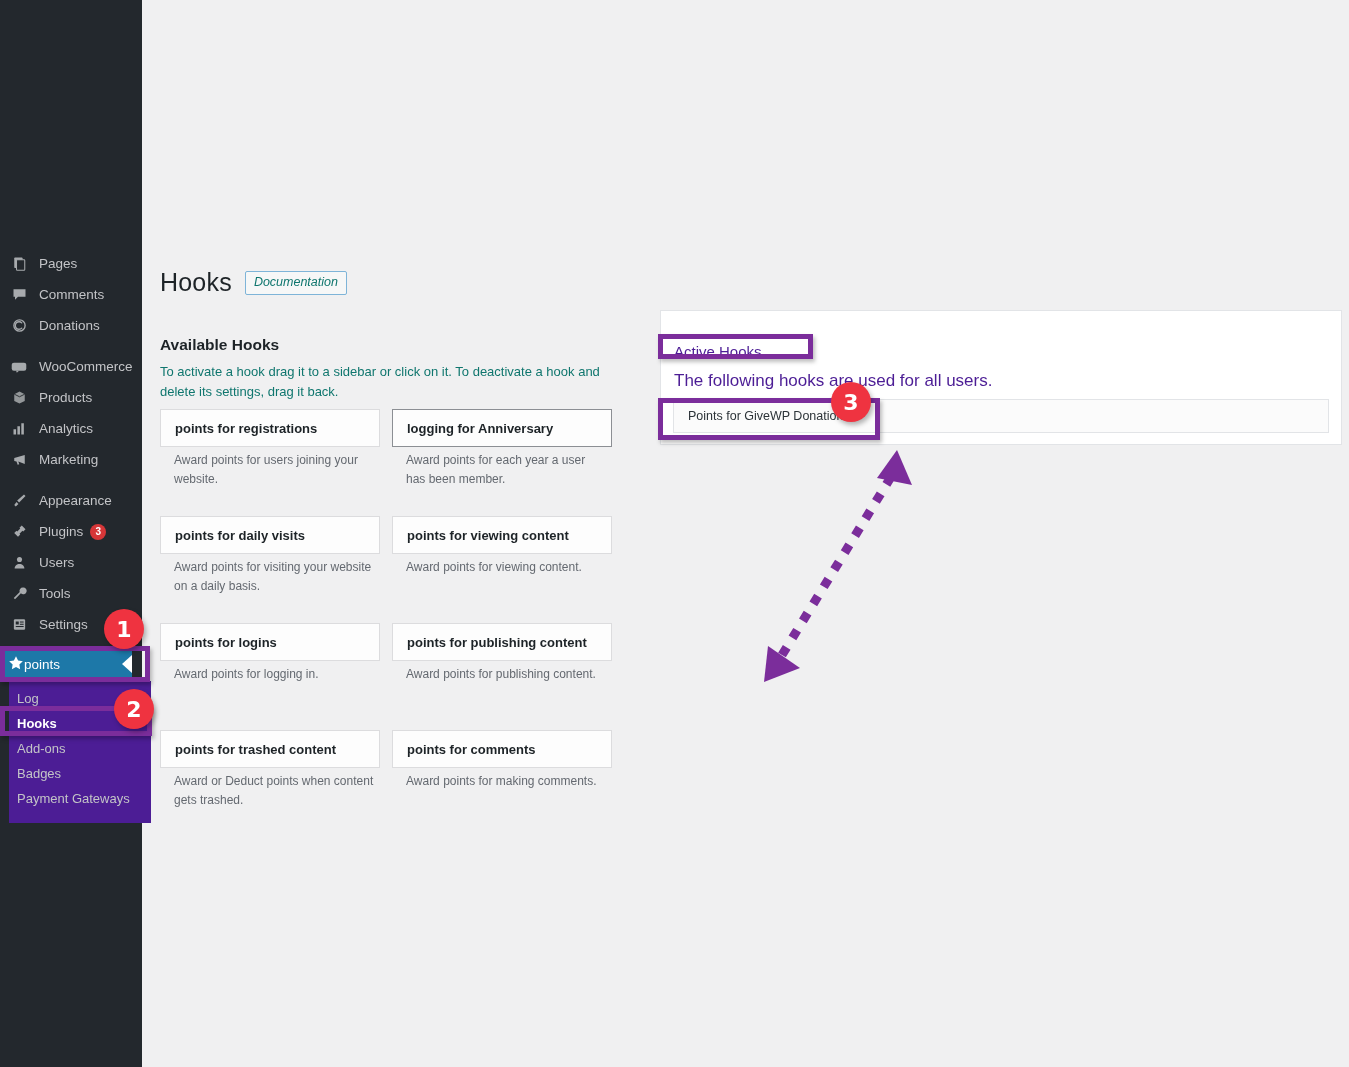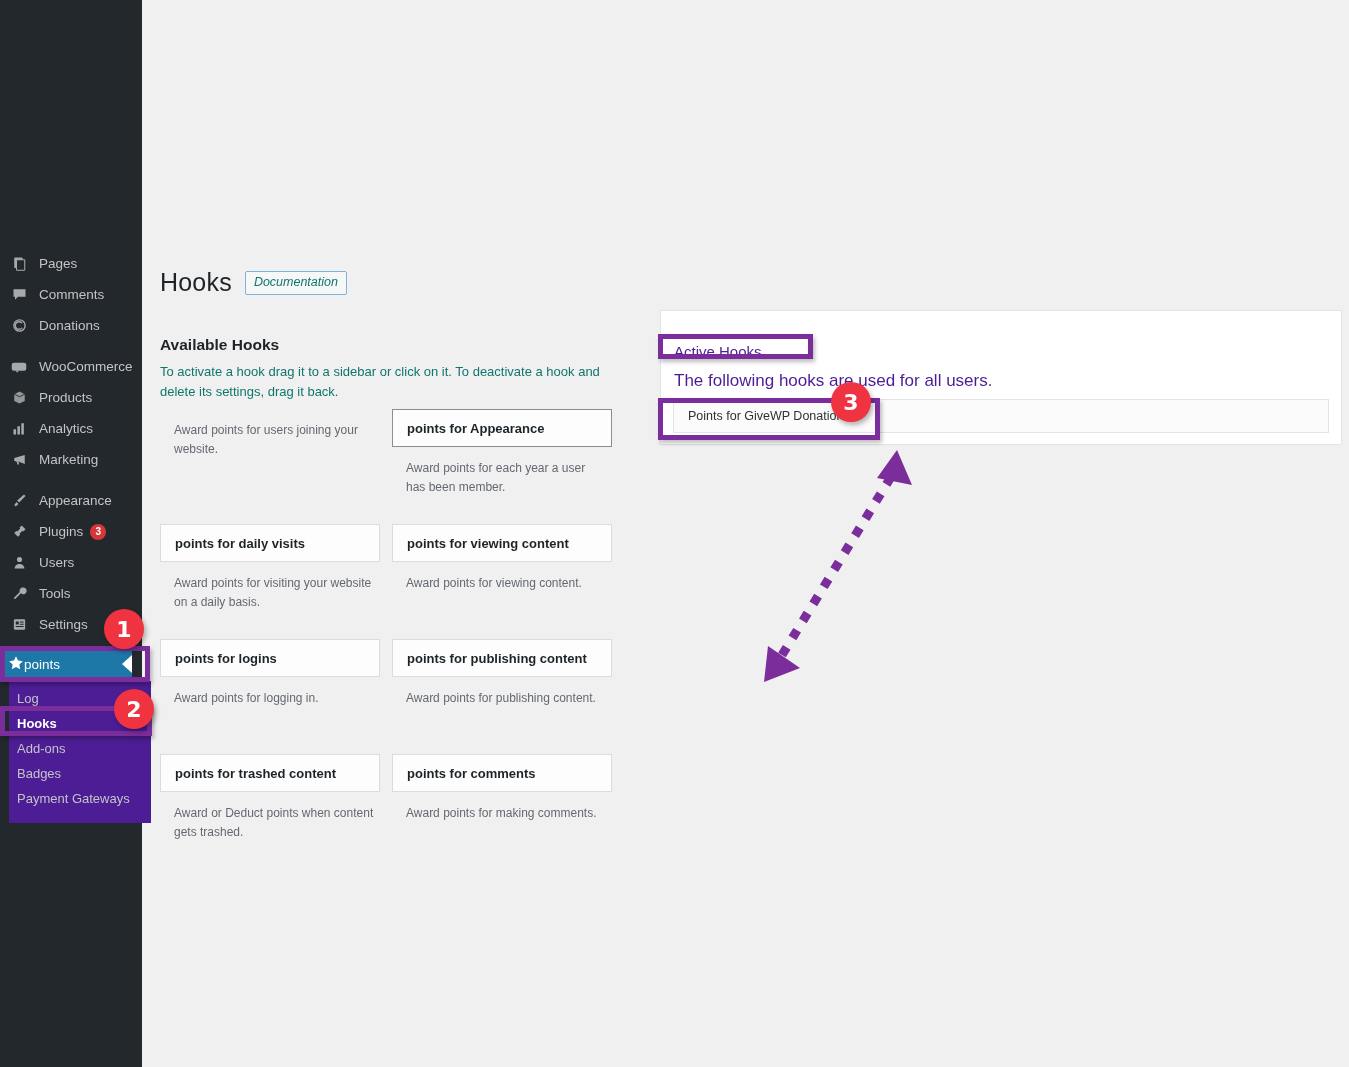--- a/index.html
+++ b/index.html
@@ -176,21 +176,21 @@
     display: flex;
     align-items: center;
     padding-left: 14px;
     box-sizing: border-box;
     font-size: 13px;
     font-weight: bold;
     color: #1d2327;
   }
   .hook-box.outlined { border-color: #8c8f94; }
   .hook-desc {
-    margin-top: 12px;
+    margin-top: 4px;
     padding: 0 6px 0 14px;
     font-size: 12px;
     color: #646970;
     line-height: 1.55;
     min-height: 50px;
   }
 
   
   #active-panel {
     position: absolute;
@@ -417,24 +417,25 @@
   <div id="page-head">
     <h1 id="page-title">Hooks</h1>
     <span id="doc-button">Documentation</span>
   </div>
 
   <div id="avail-title">Available Hooks</div>
   <div id="avail-desc">To activate a hook drag it to a sidebar or click on it. To deactivate a hook and delete its settings, drag it back.</div>
 
   <div id="hooks-grid">
       <div class="hook-cell">
+        <div class="hook-box">points for registrations</div>
         <div class="hook-desc">Award points for users joining your website.</div>
       </div>
       <div class="hook-cell">
-        <div class="hook-box outlined">points for Appearance</div>
+        <div class="hook-box outlined">logging for Anniversary</div>
         <div class="hook-desc">Award points for each year a user has been member.</div>
       </div>
       <div class="hook-cell">
         <div class="hook-box">points for daily visits</div>
         <div class="hook-desc">Award points for visiting your website on a daily basis.</div>
       </div>
       <div class="hook-cell">
         <div class="hook-box">points for viewing content</div>
         <div class="hook-desc">Award points for viewing content.</div>
       </div>

